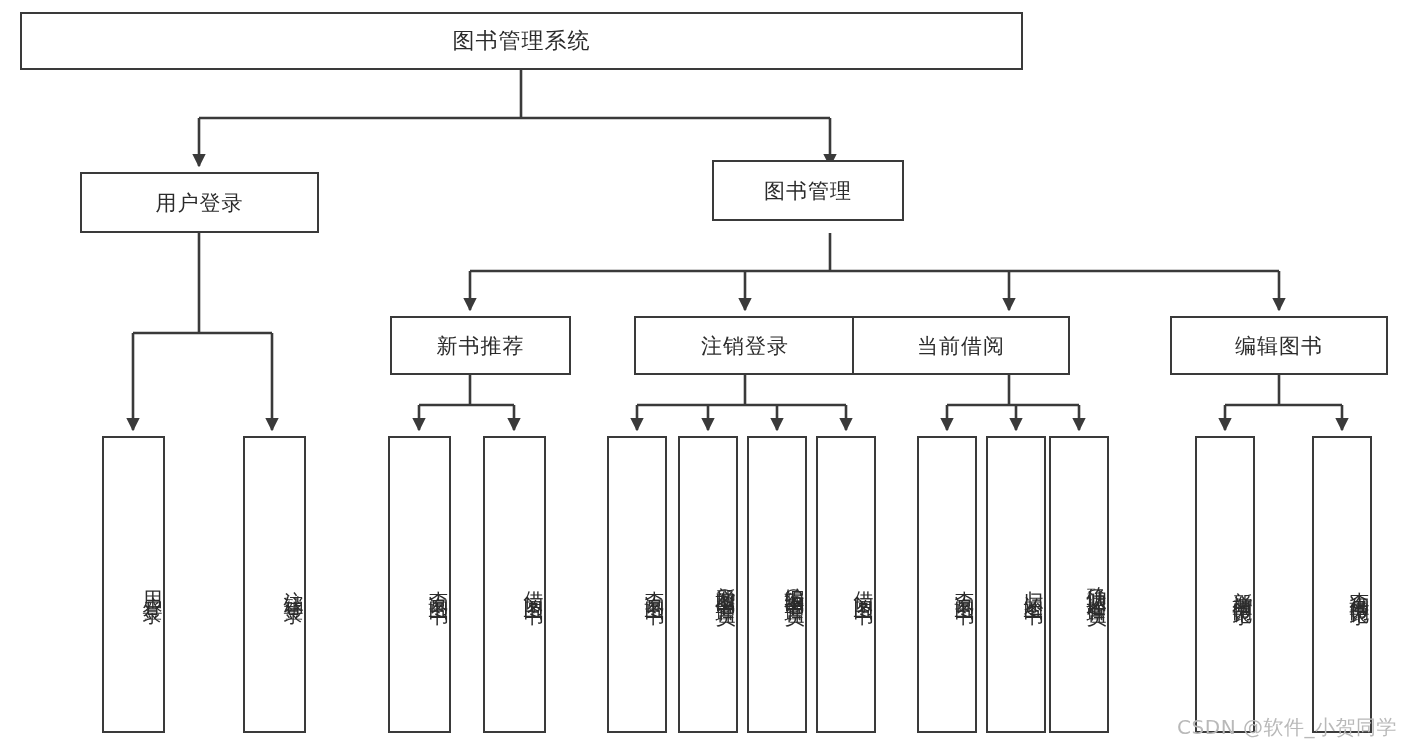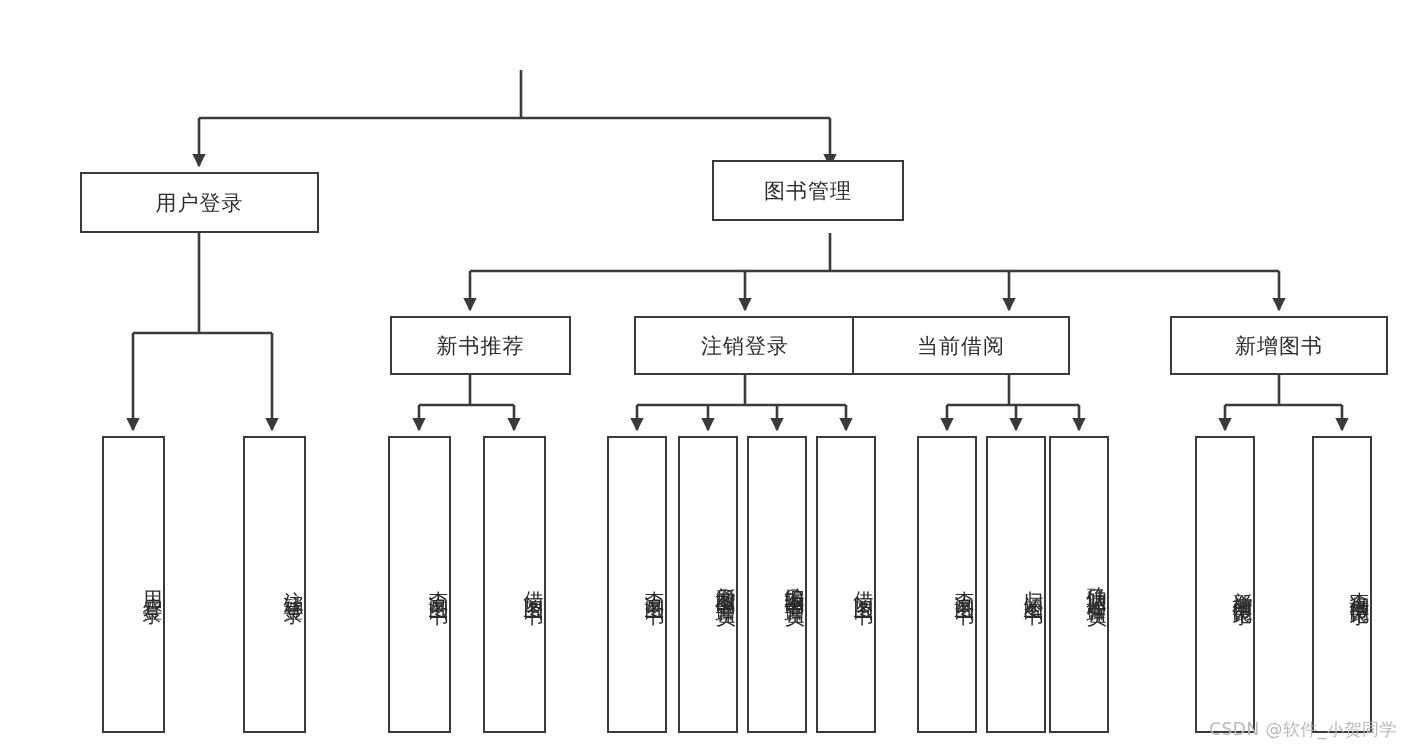--- a/index.html
+++ b/index.html
@@ -37,21 +37,21 @@
     writing-mode:vertical-rl;
     text-orientation:upright;
     display:block;
     line-height:1.05;
   }
   .node.v.tall span{ letter-spacing:3px; }
   .watermark{
     position:absolute;
     right:8px;
     bottom:6px;
-    font-size:17px;
+    font-size:20px;
     color:#b9b9b9;
     letter-spacing:0.5px;
     white-space:nowrap;
     pointer-events:none;
   }
 </style>
 </head>
 <body>
 
 <div id="stage">
@@ -99,28 +99,29 @@
       <path d="M 1016 405 L 1016 430" marker-end="url(#arrow)"></path>
       <path d="M 1079 405 L 1079 430" marker-end="url(#arrow)"></path>
 
       <path d="M 1279 375 L 1279 405"></path>
       <path d="M 1225 405 L 1342 405"></path>
       <path d="M 1225 405 L 1225 430" marker-end="url(#arrow)"></path>
       <path d="M 1342 405 L 1342 430" marker-end="url(#arrow)"></path>
     </g>
   </svg>
 
+  <div class="node h root" style="left:20px;top:12px;width:1003px;height:58px;">图书管理系统</div>
 
   <div class="node h" style="left:80px;top:172px;width:239px;height:61px;">用户登录</div>
   <div class="node h" style="left:712px;top:160px;width:192px;height:61px;">图书管理</div>
 
   <div class="node h" style="left:362px;top:316px;width:181px;height:59px;margin-left:28px;">新书推荐</div>
   <div class="node h" style="left:634px;top:316px;width:222px;height:59px;">注销登录</div>
   <div class="node h" style="left:852px;top:316px;width:218px;height:59px;">当前借阅</div>
-  <div class="node h" style="left:1170px;top:316px;width:218px;height:59px;">新增图书</div>
+  <div class="node h" style="left:1170px;top:316px;width:218px;height:59px;">编辑图书</div>
 
   <div class="node v" style="left:102px;top:436px;width:63px;height:297px;">
     <span>用户登录</span>
   </div>
   <div class="node v" style="left:243px;top:436px;width:63px;height:297px;">
     <span>注销登录</span>
   </div>
   <div class="node v" style="left:388px;top:436px;width:63px;height:297px;">
     <span>查询图书</span>
   </div>

